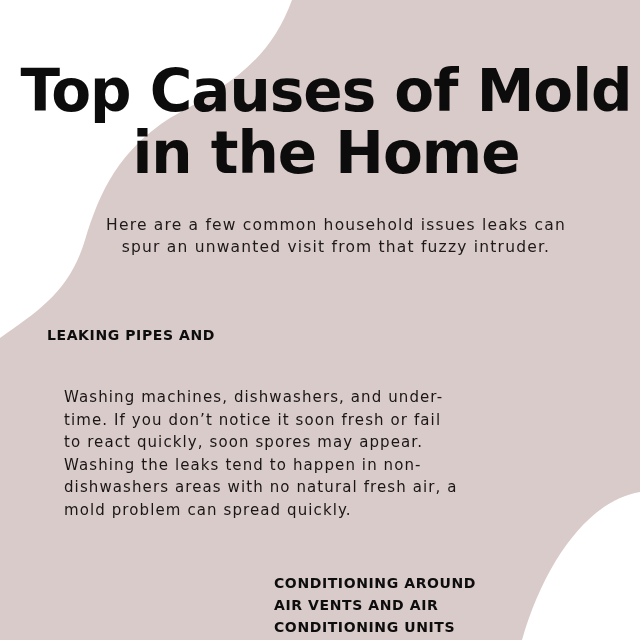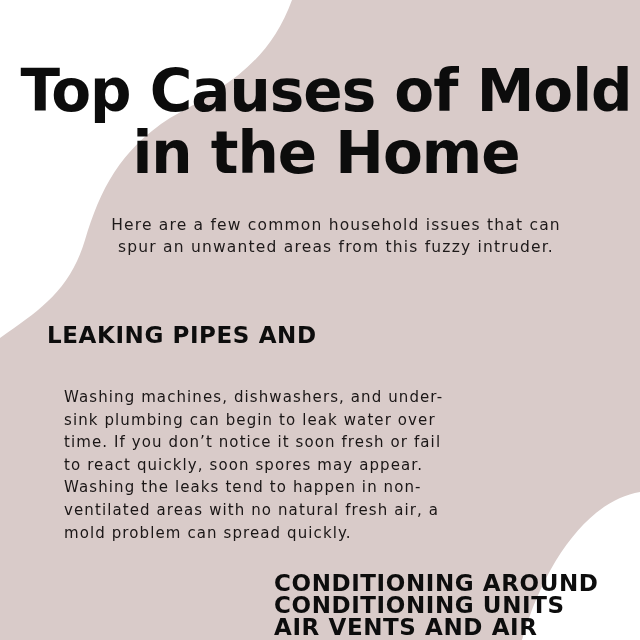--- a/index.html
+++ b/index.html
@@ -29,21 +29,21 @@
       font-family: "DejaVu Sans", sans-serif;
       font-size: 15.5px;
       line-height: 22px;
       letter-spacing: 1.2px;
       color: #1e1a1a;
     }
     .subtitle div { white-space: nowrap; }
     .heading {
       font-family: "DejaVu Sans", sans-serif;
       font-weight: bold;
-      font-size: 23px;
+      font-size: 14px;
       line-height: 22px;
       letter-spacing: 0.6px;
       color: #0d0d0d;
     }
     .heading div { white-space: nowrap; }
     .h1 { left: 47px; top: 324px; }
     .body1 {
       left: 44px; top: 386px;
       font-family: "DejaVu Sans", sans-serif;
       font-size: 15px;
@@ -61,35 +61,34 @@
 <svg class="bg" viewBox="0 0 640 640" xmlns="http://www.w3.org/2000/svg">
   <path d="M292 0 L640 0 L640 492 C590 500 545 560 522 640 L0 640 L0 338 C40 310 70 290 85 240 C100 190 120 150 170 118 C230 85 270 60 292 0 Z" fill="#d9cbc9"></path>
 </svg>
 
 <div class="layer title">
   <div>Top Causes of Mold</div>
   <div>in the Home</div>
 </div>
 
 <div class="layer subtitle">
-  <div>Here are a few common household issues that can</div>
-  <div>spur an unwanted areas from this fuzzy intruder.</div>
+  <div>Here are a few common household issues leaks can</div>
+  <div>spur an unwanted visit from that fuzzy intruder.</div>
 </div>
 
 <div class="layer heading h1">
   <div>LEAKING PIPES AND</div>
 </div>
 
 <div class="layer body1">
   <div>Washing machines, dishwashers, and under-</div>
-  <div>sink plumbing can begin to leak water over</div>
   <div>time. If you don’t notice it soon fresh or fail</div>
   <div>to react quickly, soon spores may appear.</div>
   <div>Washing the leaks tend to happen in non-</div>
-  <div>ventilated areas with no natural fresh air, a</div>
+  <div>dishwashers areas with no natural fresh air, a</div>
   <div>mold problem can spread quickly.</div>
 </div>
 
 <div class="layer heading h2">
   <div>CONDITIONING AROUND</div>
+  <div>AIR VENTS AND AIR</div>
   <div>CONDITIONING UNITS</div>
-  <div>AIR VENTS AND AIR</div>
 </div>
 
 </body></html>

